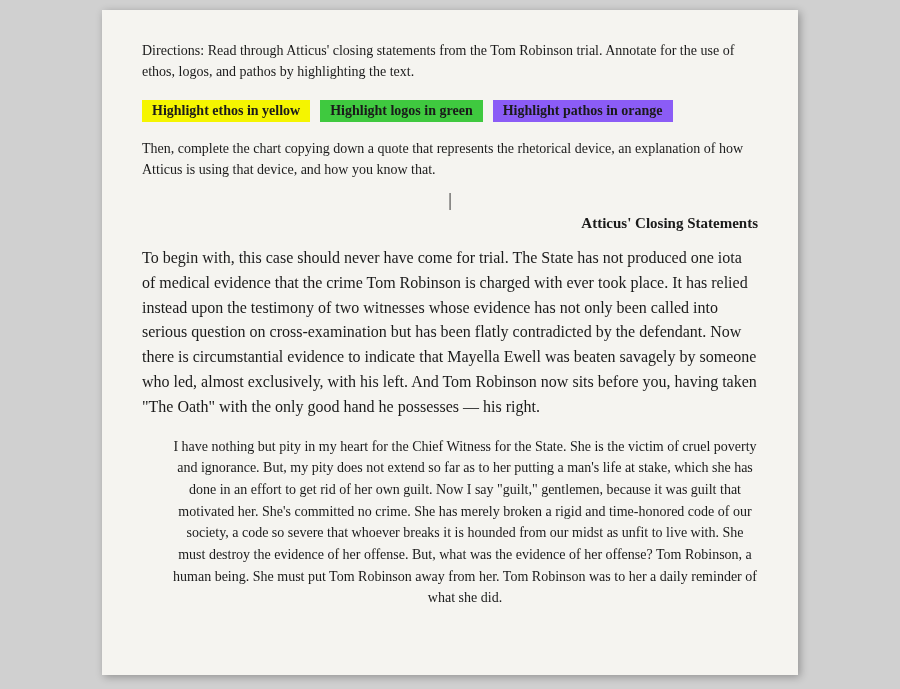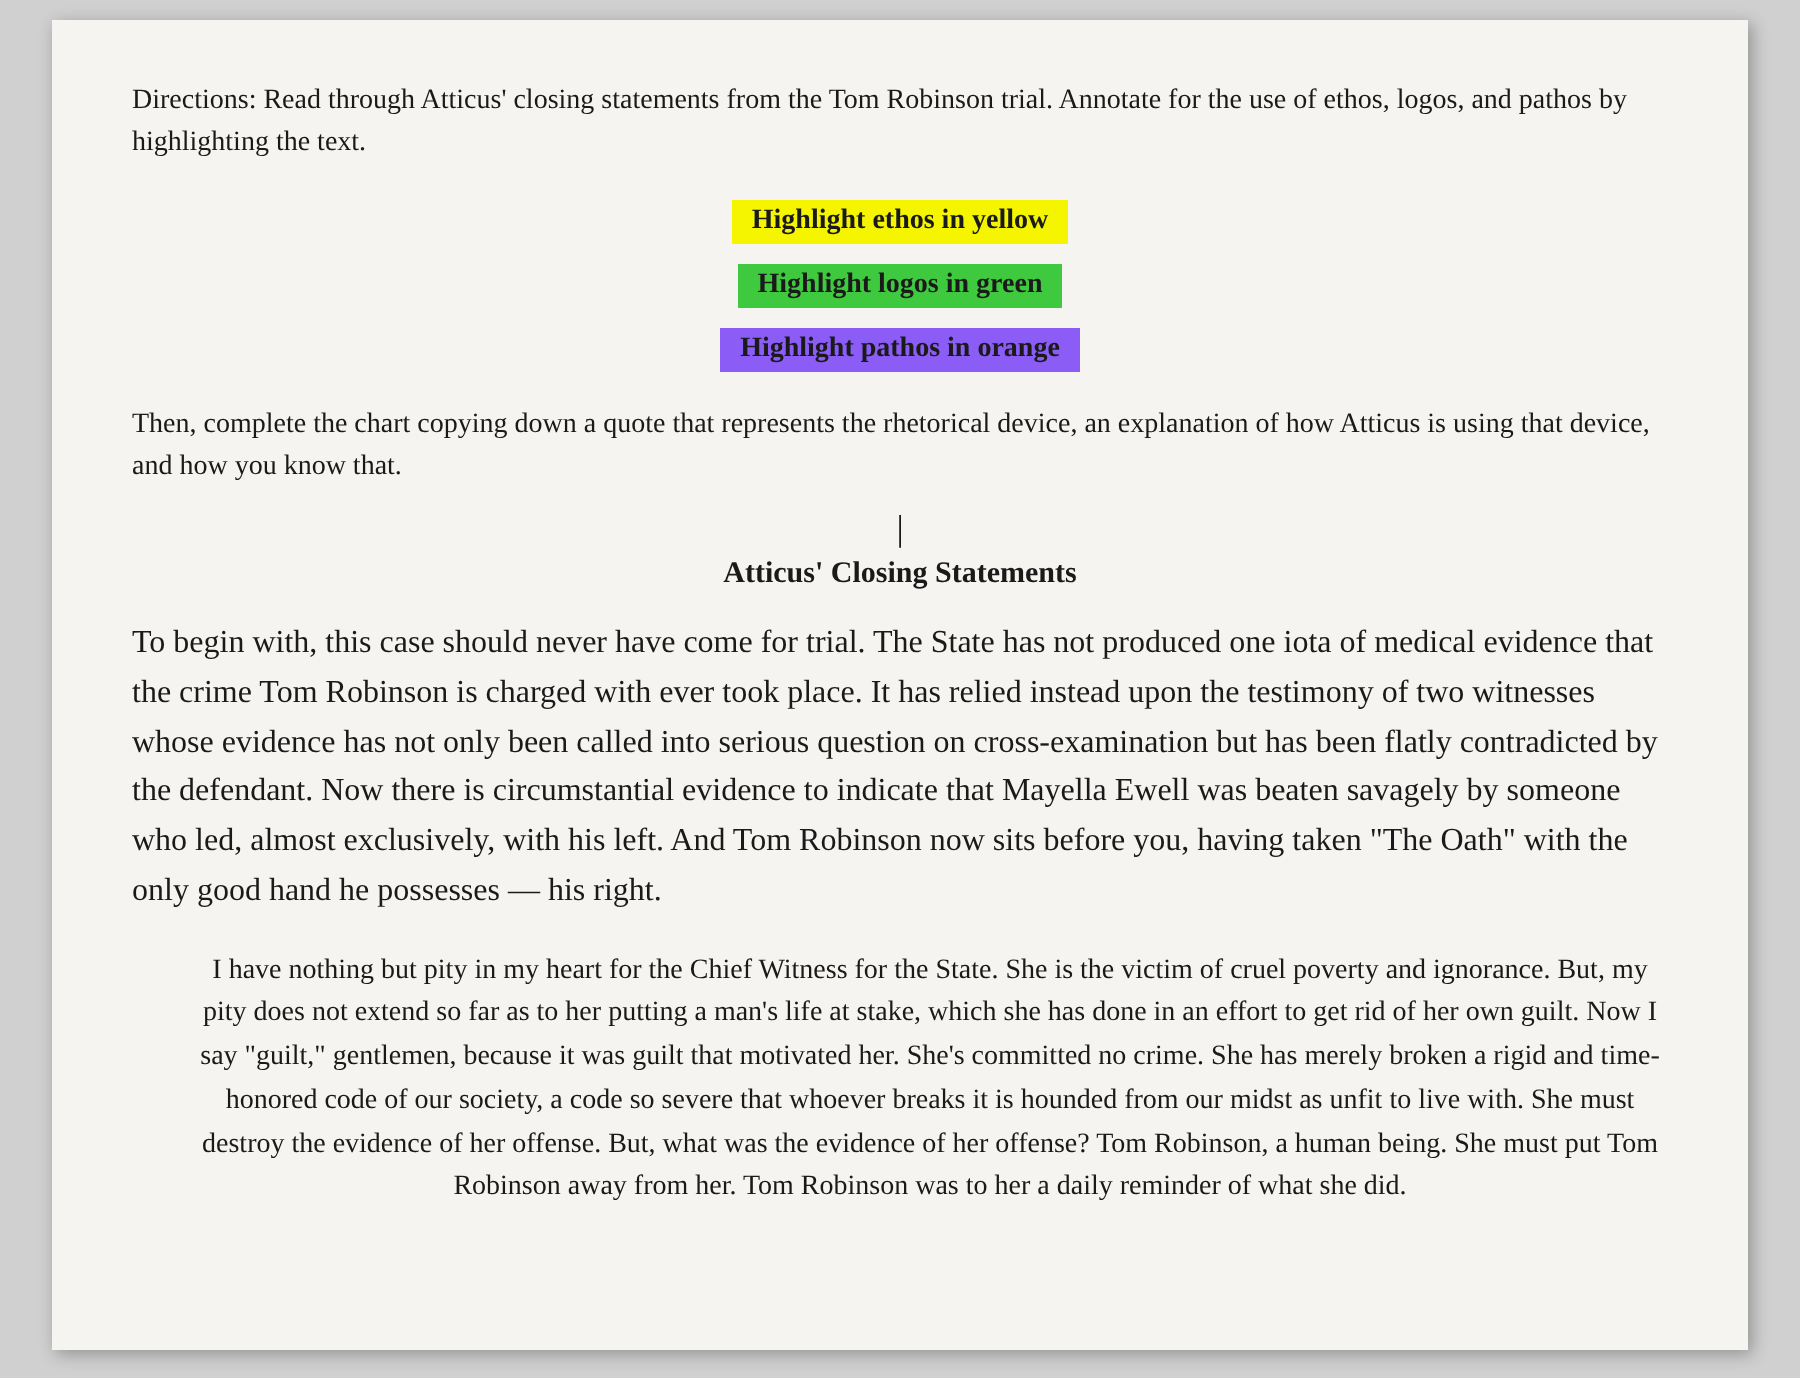--- a/index.html
+++ b/index.html
@@ -13,37 +13,37 @@
       display: flex;
       justify-content: center;
       align-items: flex-start;
       min-height: 689px;
       padding: 10px;
       font-family: 'Times New Roman', Times, serif;
     }
 
     .page {
       background-color: #f5f4f0;
-      width: 848px;
+      width: 696px;
       min-height: 665px;
       padding: 30px 40px;
       box-shadow: 2px 2px 8px rgba(0,0,0,0.3);
     }
 
     .directions {
       font-size: 14px;
       line-height: 1.5;
       color: #1a1a1a;
       margin-bottom: 18px;
     }
 
     .highlight-legend {
       display: flex;
-      flex-direction: column;
-      align-items: center;
+      flex-direction: row;
+      align-items: flex-start;
       gap: 10px;
       margin-bottom: 3px;
     }
 
     .highlight-item {
       display: inline-block;
       padding: 3px 10px;
       font-size: 14px;
       font-weight: bold;
       font-family: 'Times New Roman', Times, serif;
@@ -74,21 +74,21 @@
 
     .cursor-line {
       text-align: center;
       font-size: 18px;
       color: #1a1a1a;
       margin-bottom: 4px;
       font-family: serif;
     }
 
     .closing-title {
-      text-align: center;
+      text-align: right;
       font-size: 15px;
       font-weight: bold;
       color: #1a1a1a;
       margin-bottom: 14px;
     }
 
     .paragraph {
       font-size: 16px;
       line-height: 1.55;
       color: #1a1a1a;

